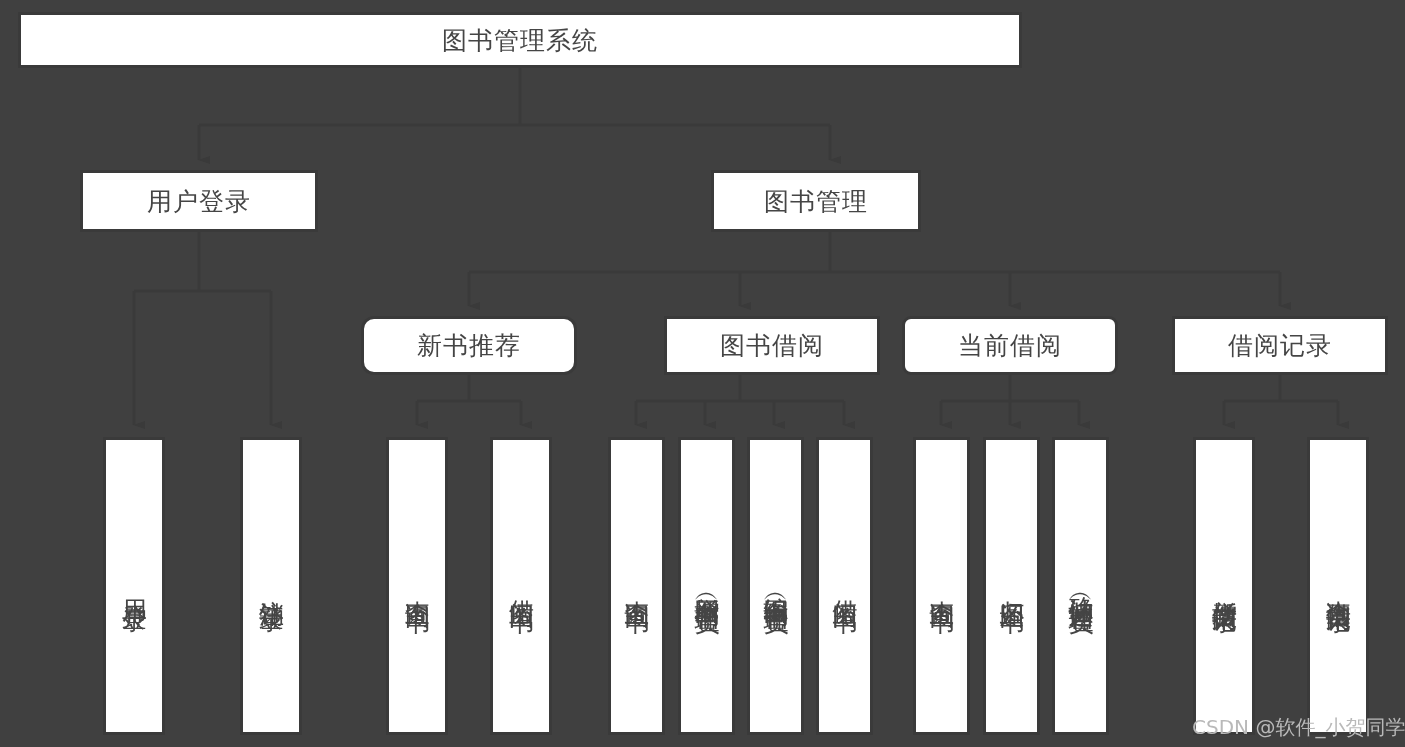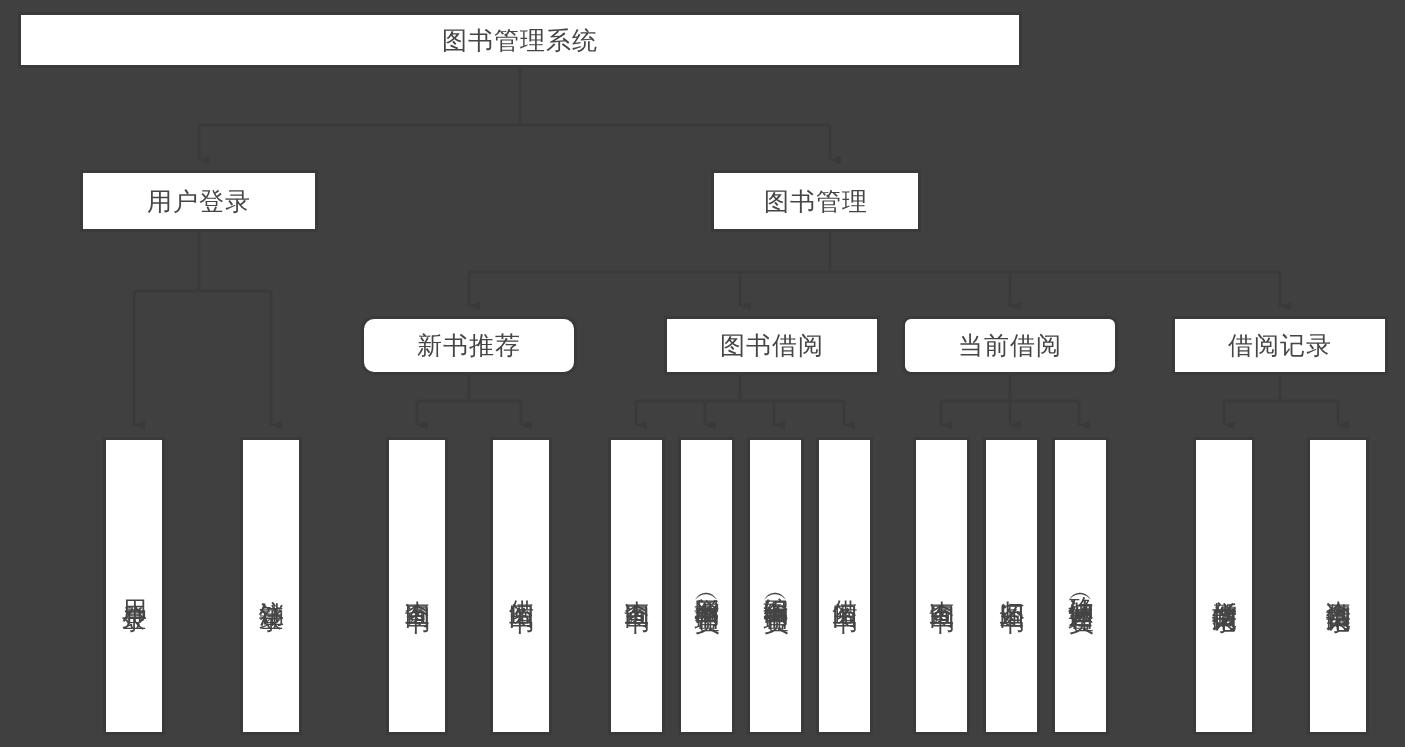--- a/index.html
+++ b/index.html
@@ -197,14 +197,15 @@
     <span class="label">确认归还（管理员）</span>
   </div>
 
   <div class="node v tall" style="left:1193px; top:437px; width:62px; height:298px;">
     <span class="label">新增借阅记录</span>
   </div>
   <div class="node v tall" style="left:1307px; top:437px; width:62px; height:298px;">
     <span class="label">查询借阅记录</span>
   </div>
 
+  <div class="watermark">CSDN @软件_小贺同学</div>
 
 </div>
 
 </body></html>

